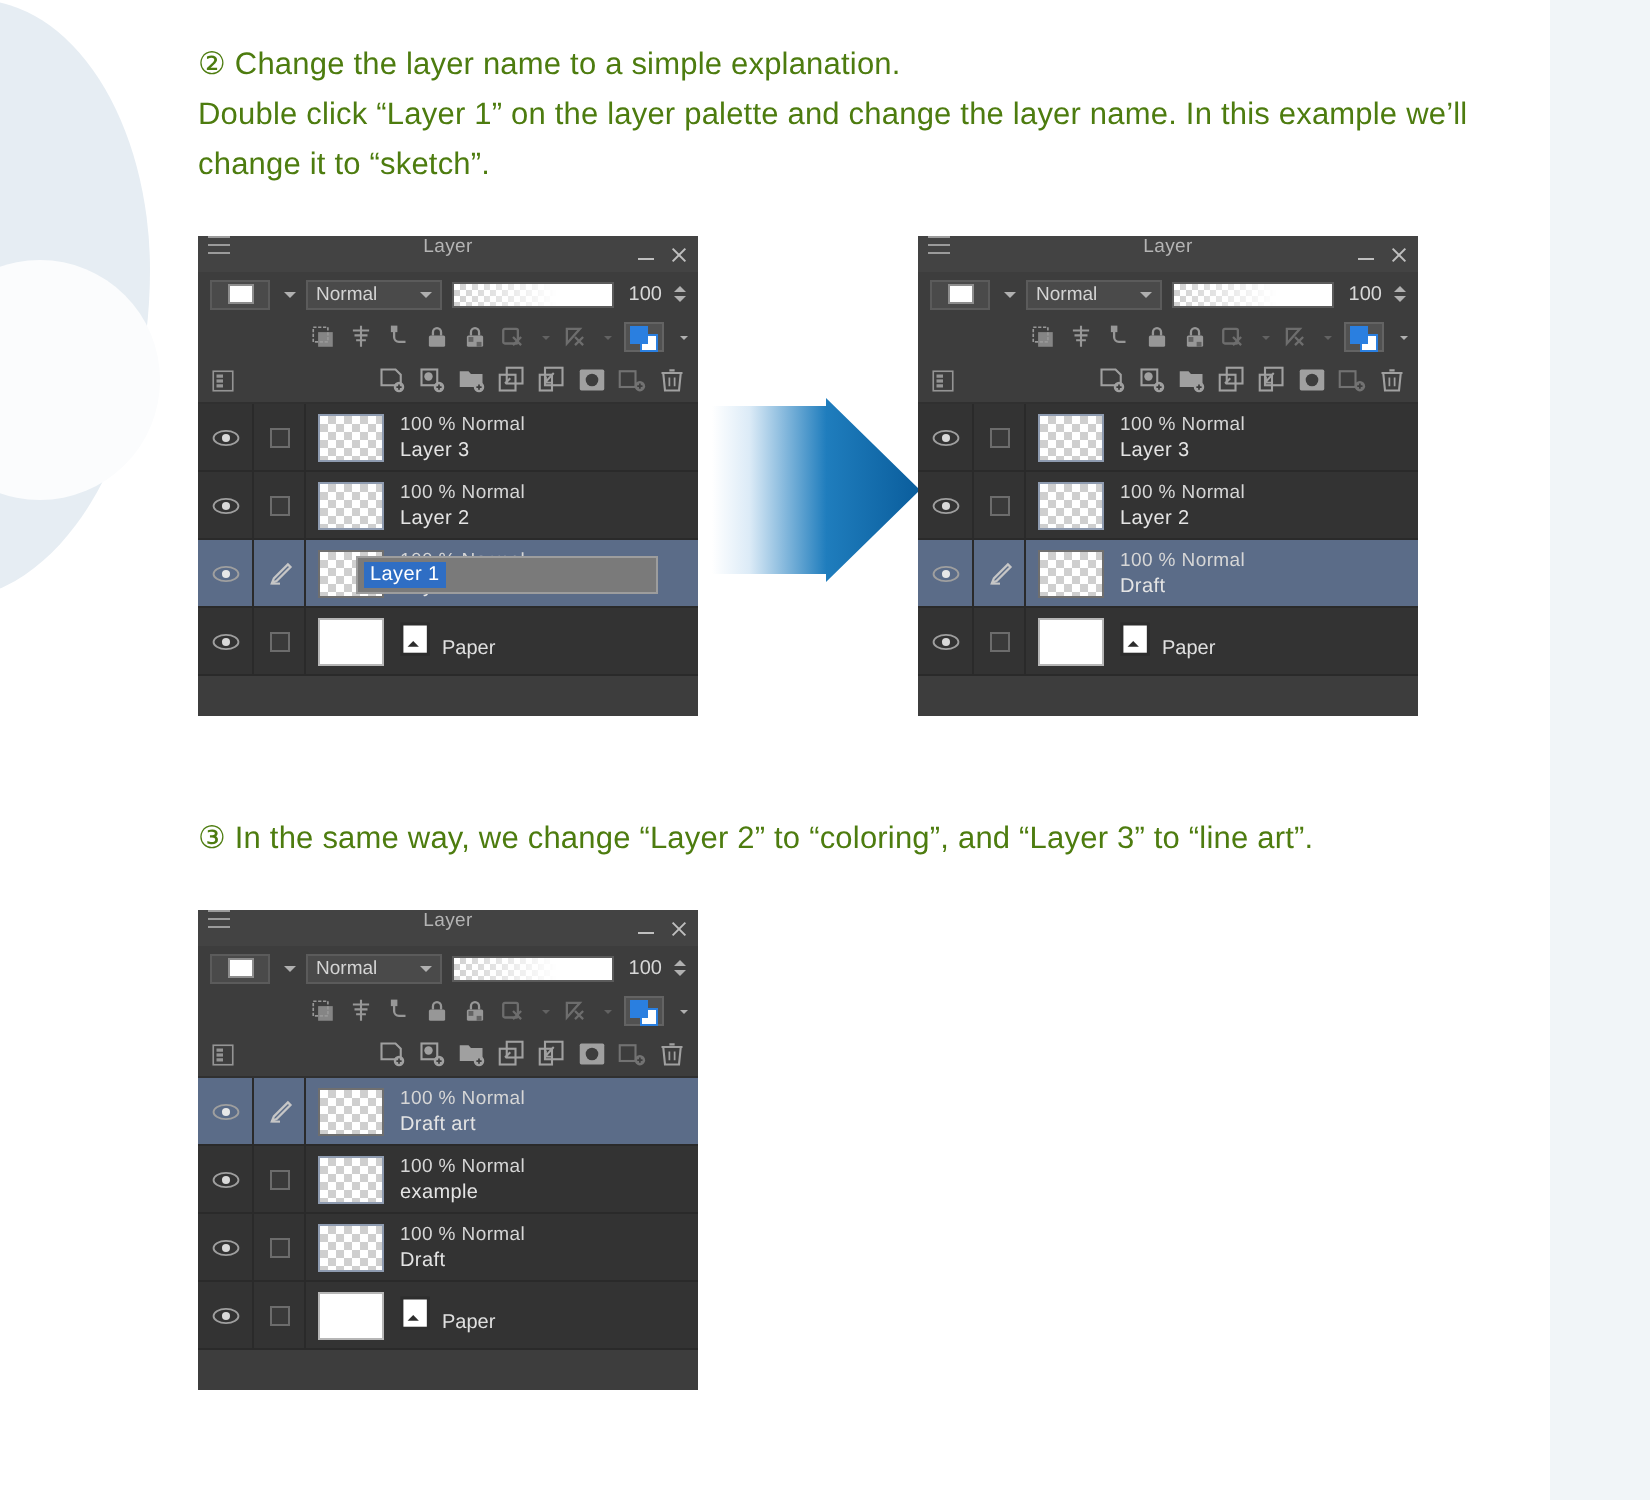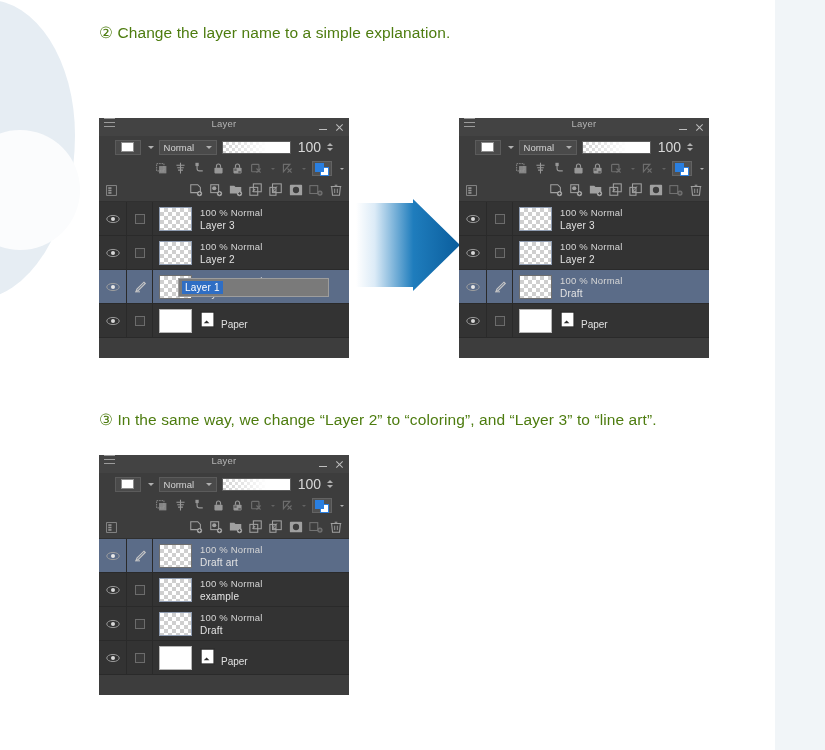--- a/index.html
+++ b/index.html
@@ -120,21 +120,21 @@
     width: 9px; height: 1px; background: #bfbfbf;
   }
   .pal-close::before { transform: rotate(45deg); }
   .pal-close::after  { transform: rotate(-45deg); }
 
   
   .pal-row1 {
     height: 22px;
     display: flex;
     align-items: center;
-    padding: 0 16px;
+    padding: 0 6px;
     gap: 5px;
     background: #3d3d3d;
   }
   .combo {
     height: 15px;
     background: #4a4a4a;
     border: 1px solid #5b5b5b;
     display: flex;
     align-items: center;
     box-sizing: border-box;
@@ -171,21 +171,21 @@
     background-image:
       linear-gradient(45deg, #c9c9c9 25%, transparent 25%, transparent 75%, #c9c9c9 75%),
       linear-gradient(45deg, #c9c9c9 25%, transparent 25%, transparent 75%, #c9c9c9 75%);
     background-size: 6px 6px;
     background-position: 0 0, 3px 3px;
     opacity: 0.85;
     -webkit-mask-image: linear-gradient(90deg, #000 0%, transparent 65%);
             mask-image: linear-gradient(90deg, #000 0%, transparent 65%);
   }
   .opacity-val {
-    font-size: 14px; color: #d8d8d8; margin-left: 2px;
+    font-size: 10px; color: #d8d8d8; margin-left: 2px;
   }
   .spinner {
     display: flex; flex-direction: column; gap: 2px; margin-left: 1px;
   }
   .spinner i {
     width: 0; height: 0;
     border-left: 3px solid transparent;
     border-right: 3px solid transparent;
   }
   .spin-up { border-bottom: 3px solid #b0b0b0; }
@@ -316,20 +316,21 @@
 <body>
 
 <div id="bg-decor-left"></div>
 <div id="bg-decor-circle"></div>
 <div id="bg-decor-right"></div>
 
 <div id="page">
 
   <div class="prose" id="para-2">
     <div>② Change the layer name to a simple explanation.</div>
+    <div>Double click “Layer 1” on the layer palette and change the layer name. In this example we’ll change it to “sketch”.</div>
   </div>
 
   <div class="palette" id="palette-before">
     <div class="pal-titlebar">
       <div class="pal-hamburger">
           <i></i>
           <i></i>
           <i></i>
         </div>
       <div class="pal-title">Layer</div>

